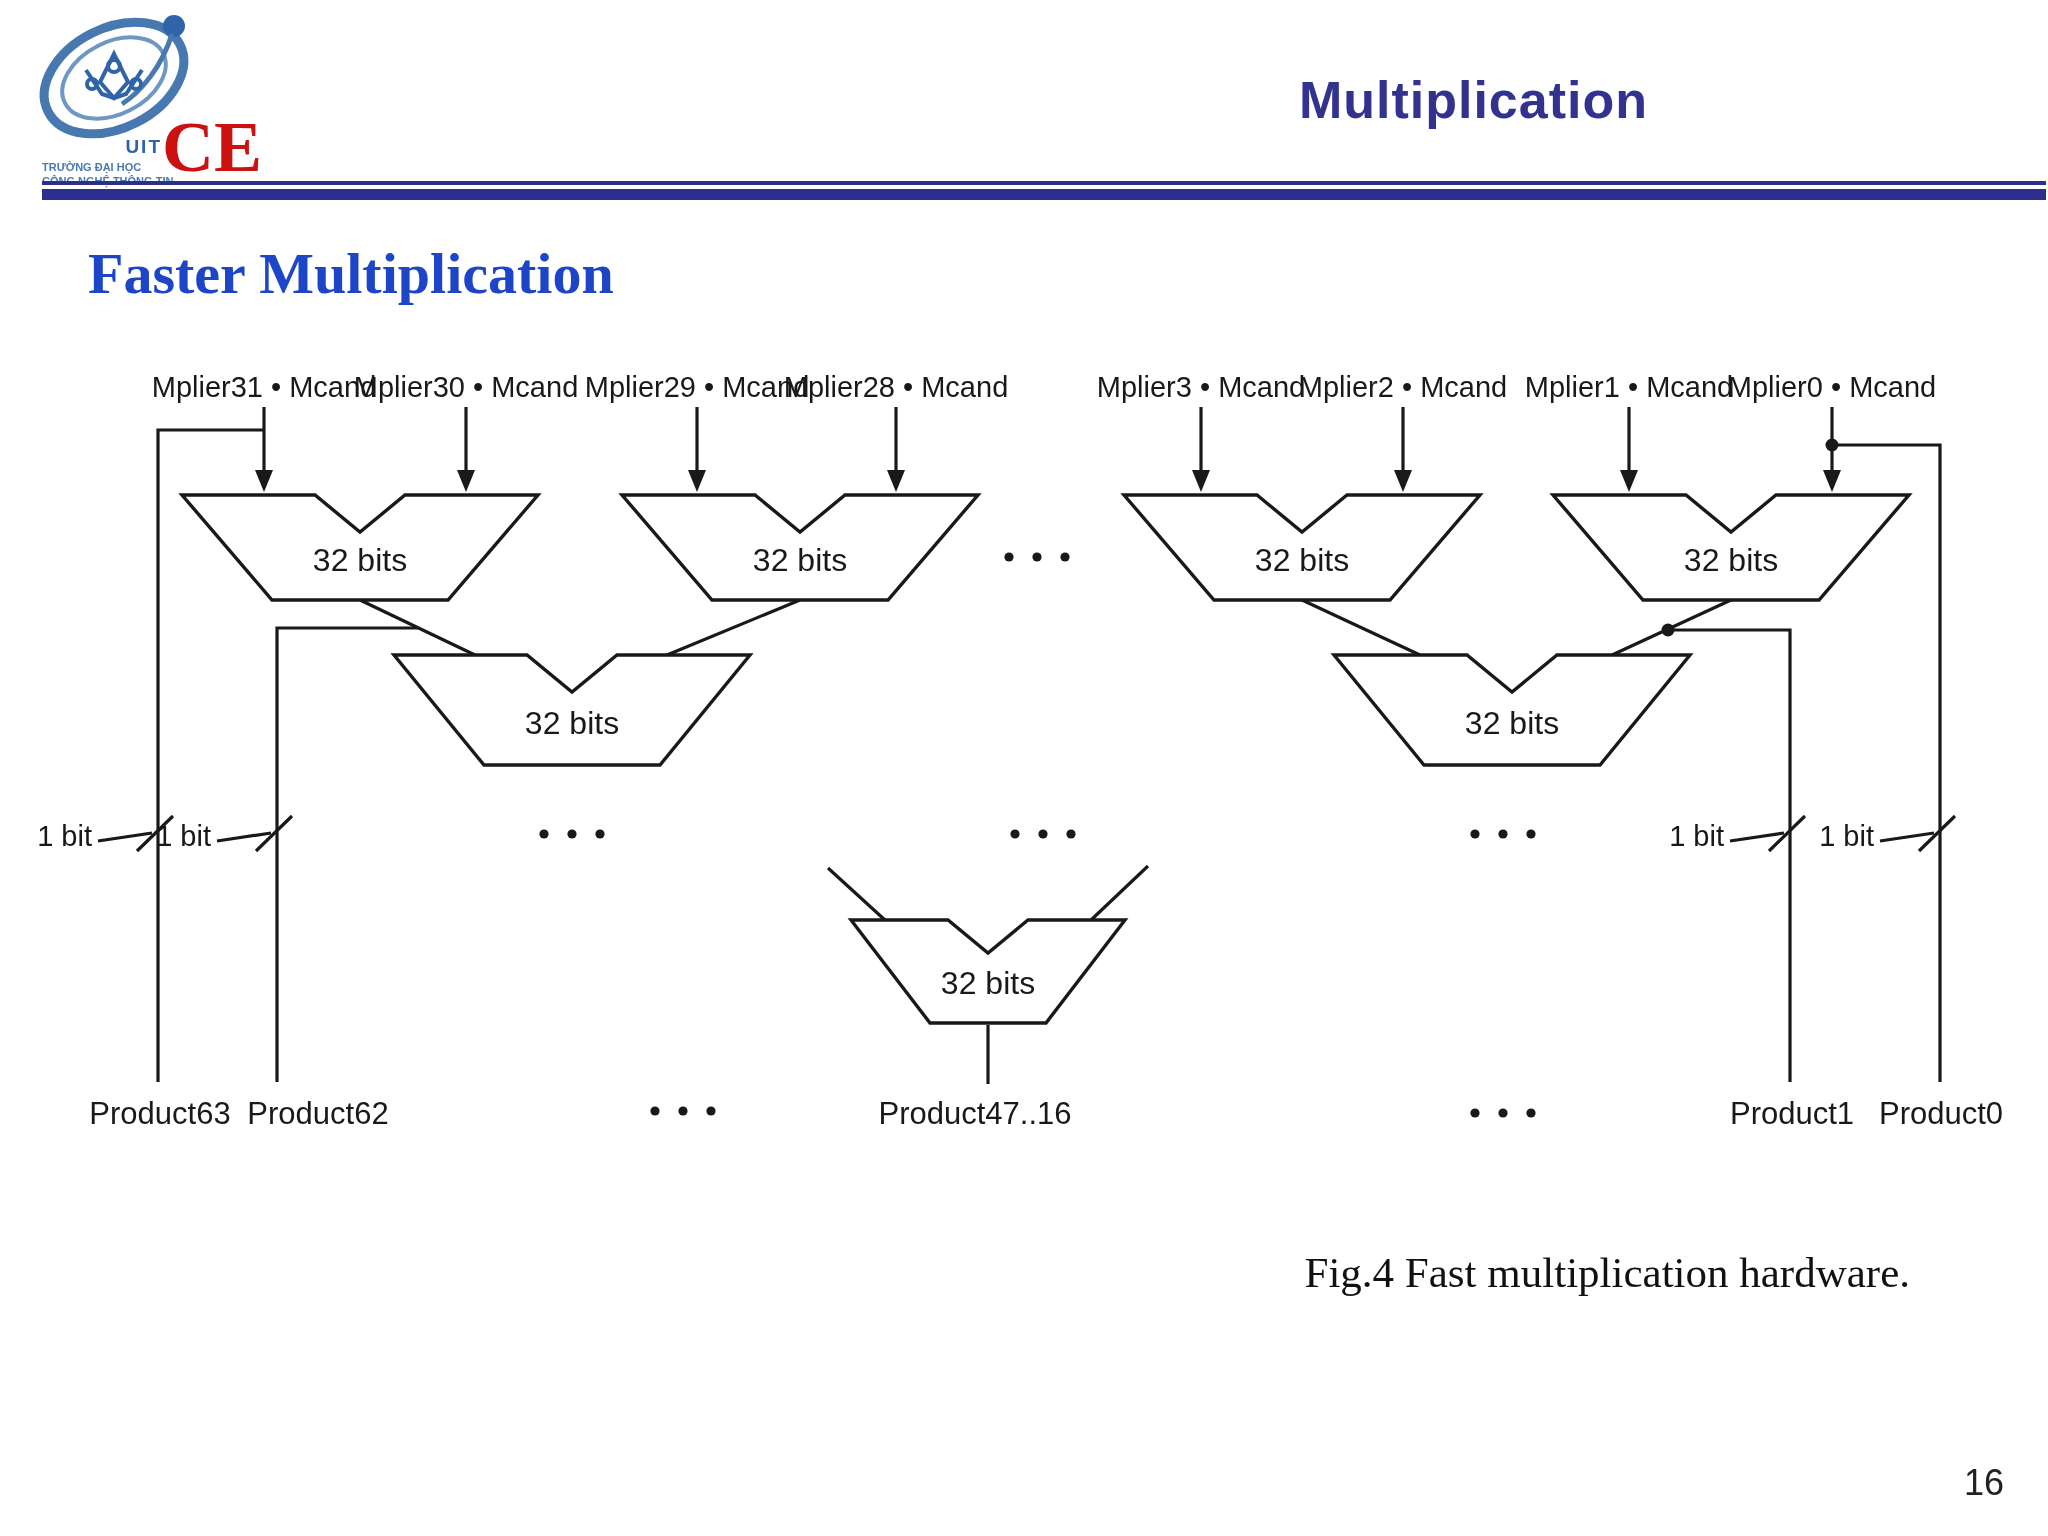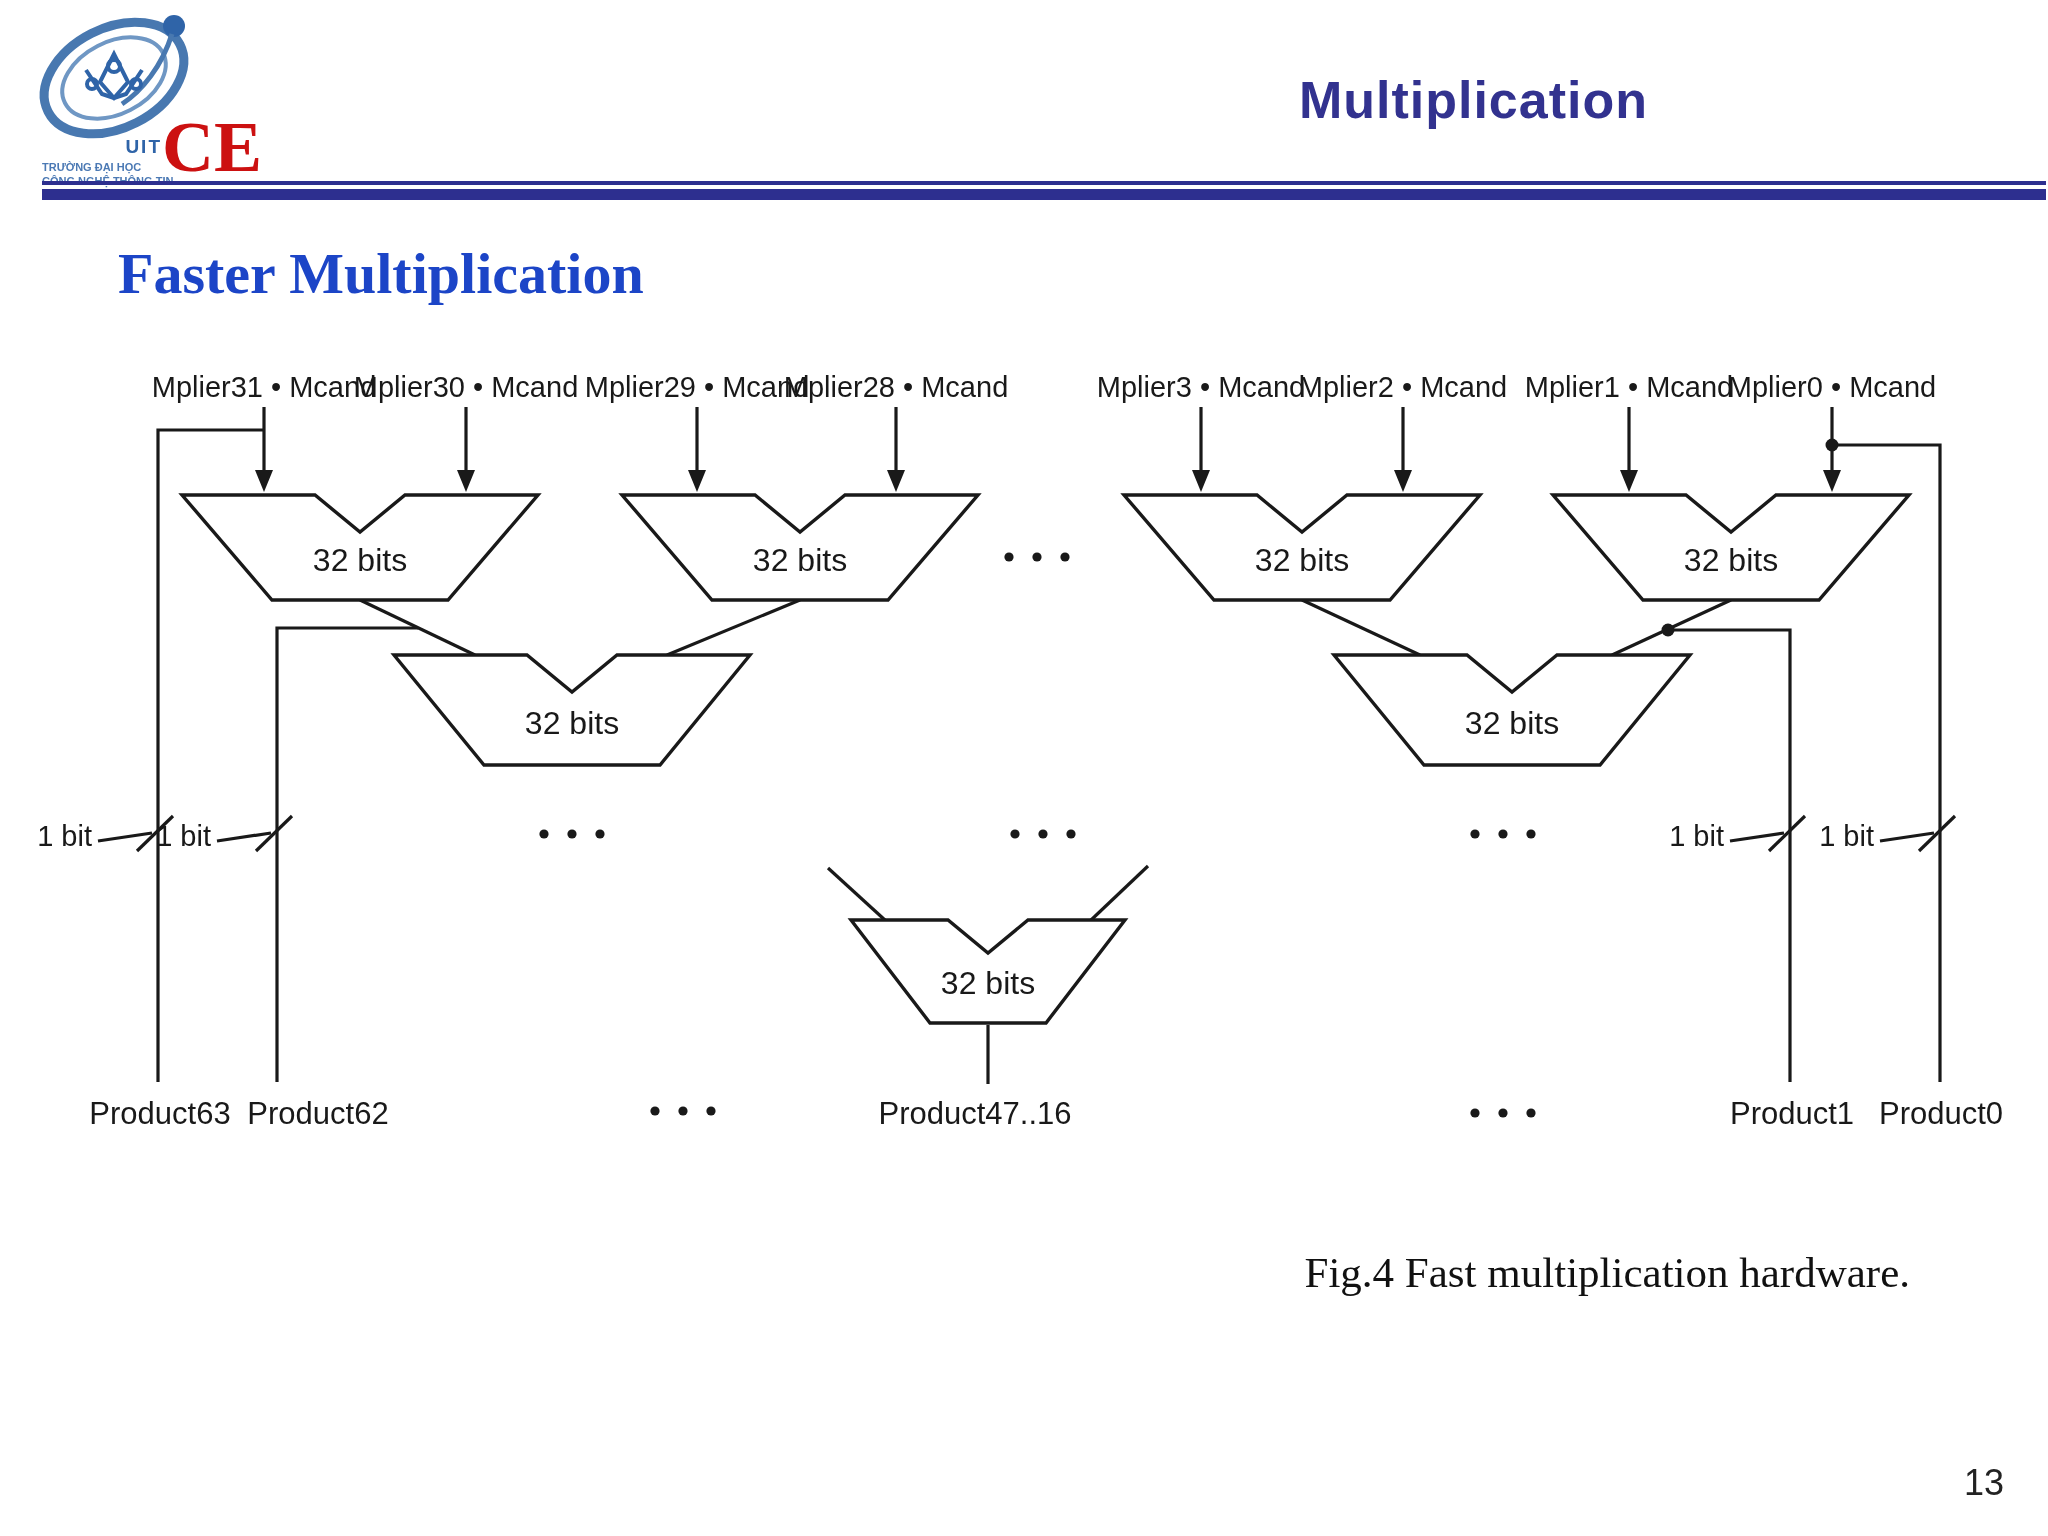--- a/index.html
+++ b/index.html
@@ -4,21 +4,21 @@
 <style>
   html,body{margin:0;padding:0;}
   body{width:2048px;height:1536px;background:#ffffff;position:relative;overflow:hidden;
        font-family:"Liberation Sans",sans-serif;}
   .abs{position:absolute;}
   .title{left:0;top:70px;width:1648px;text-align:right;font-size:52px;font-weight:bold;
          letter-spacing:1px;color:#32328f;}
   .rule-thin{left:42px;top:181px;width:2004px;height:4px;background:#2d2f8f;}
   .rule-thick{left:42px;top:189px;width:2004px;height:11px;background:#2d2f8f;}
   .heading{left:88px;top:240px;font-family:"Liberation Serif",serif;font-weight:bold;
-           font-size:58px;color:#1c45c7;margin-left:30px;}
+           font-size:58px;color:#1c45c7;}
   .caption{left:0;top:1248px;width:1910px;text-align:right;font-family:"Liberation Serif",serif;
            font-size:43px;color:#111111;}
   .page-num{right:44px;top:1462px;font-size:36px;color:#222222;}
   .logo{left:22px;top:6px;width:230px;height:190px;}
   .logo-uit{left:80px;top:130px;width:60px;text-align:right;font-size:19px;font-weight:bold;
             color:#2f64a8;letter-spacing:2px;}
   .logo-ce{left:140px;top:100px;font-family:"Liberation Serif",serif;font-size:72px;
            font-weight:bold;color:#cc1111;}
   .logo-sub{left:20px;width:180px;font-size:11px;font-weight:bold;
             color:#4b79b4;white-space:nowrap;}
@@ -138,13 +138,13 @@
     <circle cx="1503" cy="1113" r="4.6" fill="#191919"></circle>
     <circle cx="1531" cy="1113" r="4.6" fill="#191919"></circle>
     <text x="160" y="1124" font-size="31" text-anchor="middle" font-weight="normal">Product63</text>
     <text x="318" y="1124" font-size="31" text-anchor="middle" font-weight="normal">Product62</text>
     <text x="975" y="1124" font-size="31" text-anchor="middle" font-weight="normal">Product47..16</text>
     <text x="1792" y="1124" font-size="31" text-anchor="middle" font-weight="normal">Product1</text>
     <text x="1941" y="1124" font-size="31" text-anchor="middle" font-weight="normal">Product0</text>
   </svg>
 
 <div class="abs caption">Fig.4 Fast multiplication hardware.</div>
-<div class="abs page-num">13</div>
+<div class="abs page-num">16</div>
 
 </body></html>

